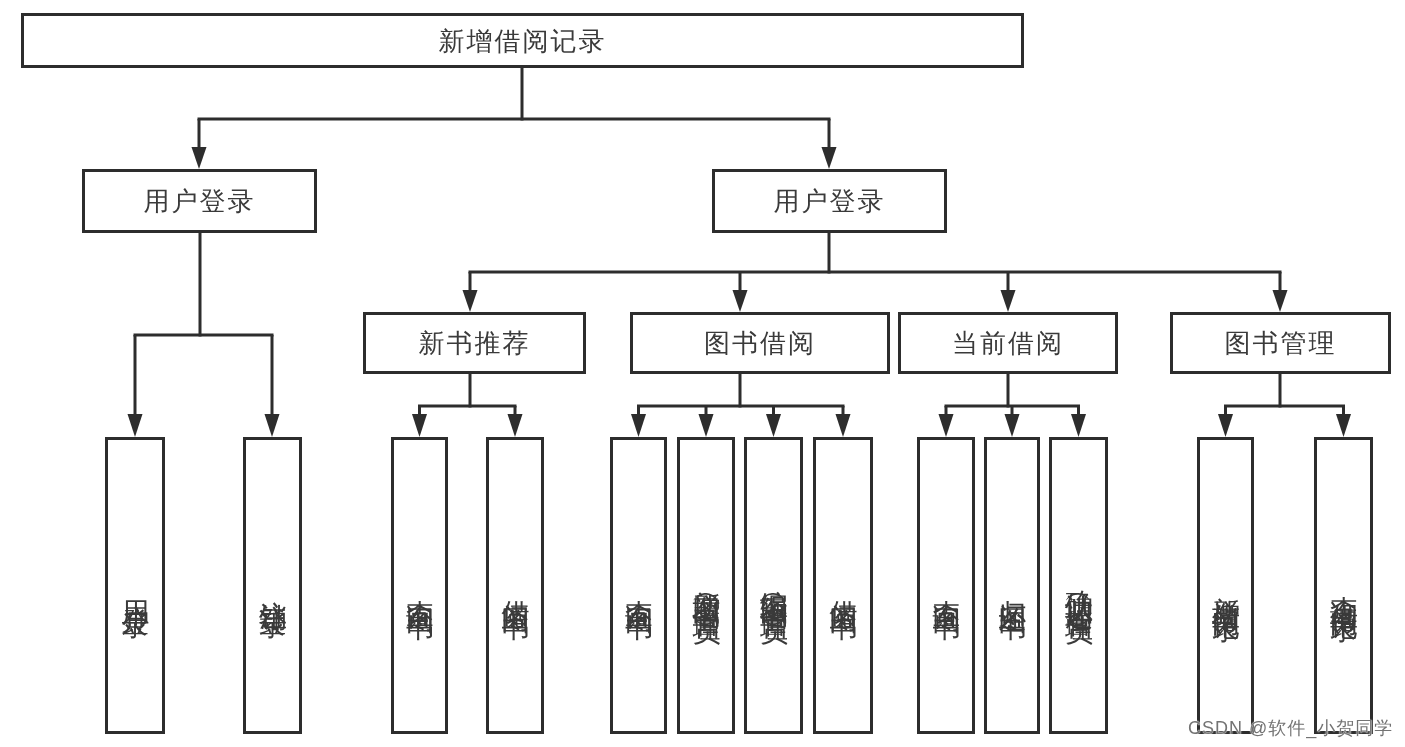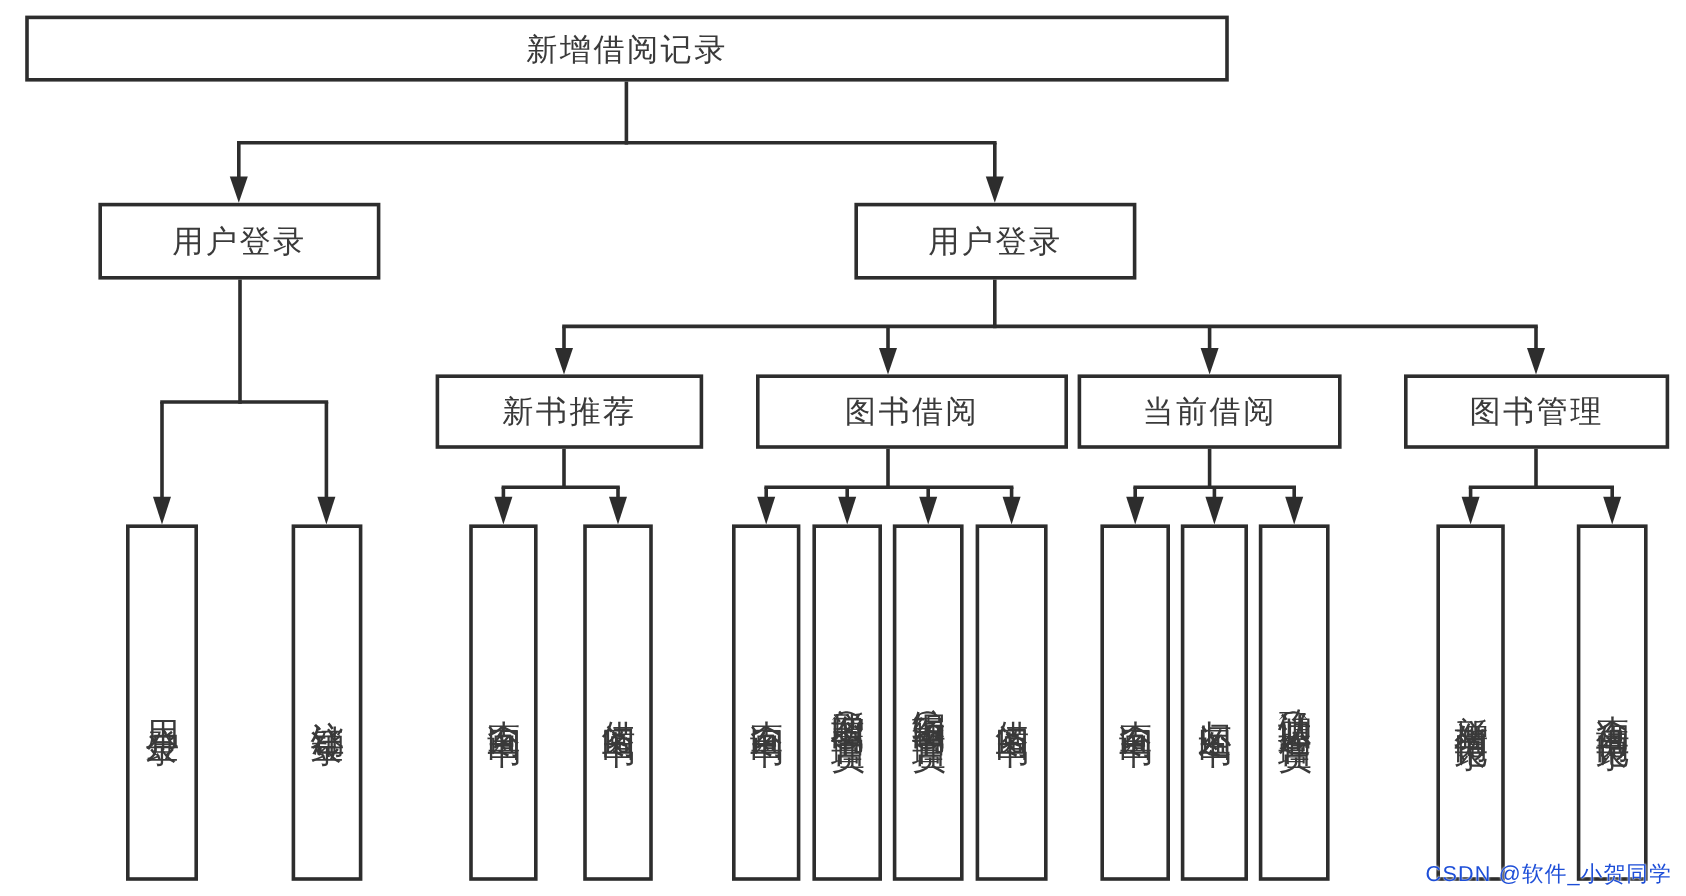--- a/index.html
+++ b/index.html
@@ -43,21 +43,21 @@
     line-height: 1;
     color: #3a3a3a;
     white-space: nowrap;
   }
   .watermark {
     position: absolute;
     left: 1188px;
     top: 716px;
     font-size: 18px;
     letter-spacing: 1px;
-    color: #1d4ed8;
+    color: #737373;
     text-shadow: 0 0 2px #ffffff, 0 0 1px #ffffff;
     white-space: nowrap;
   }
 </style>
 </head>
 <body>
 
 <div class="canvas">
 
   <svg class="connectors" viewBox="0 0 1405 747" xmlns="http://www.w3.org/2000/svg">

